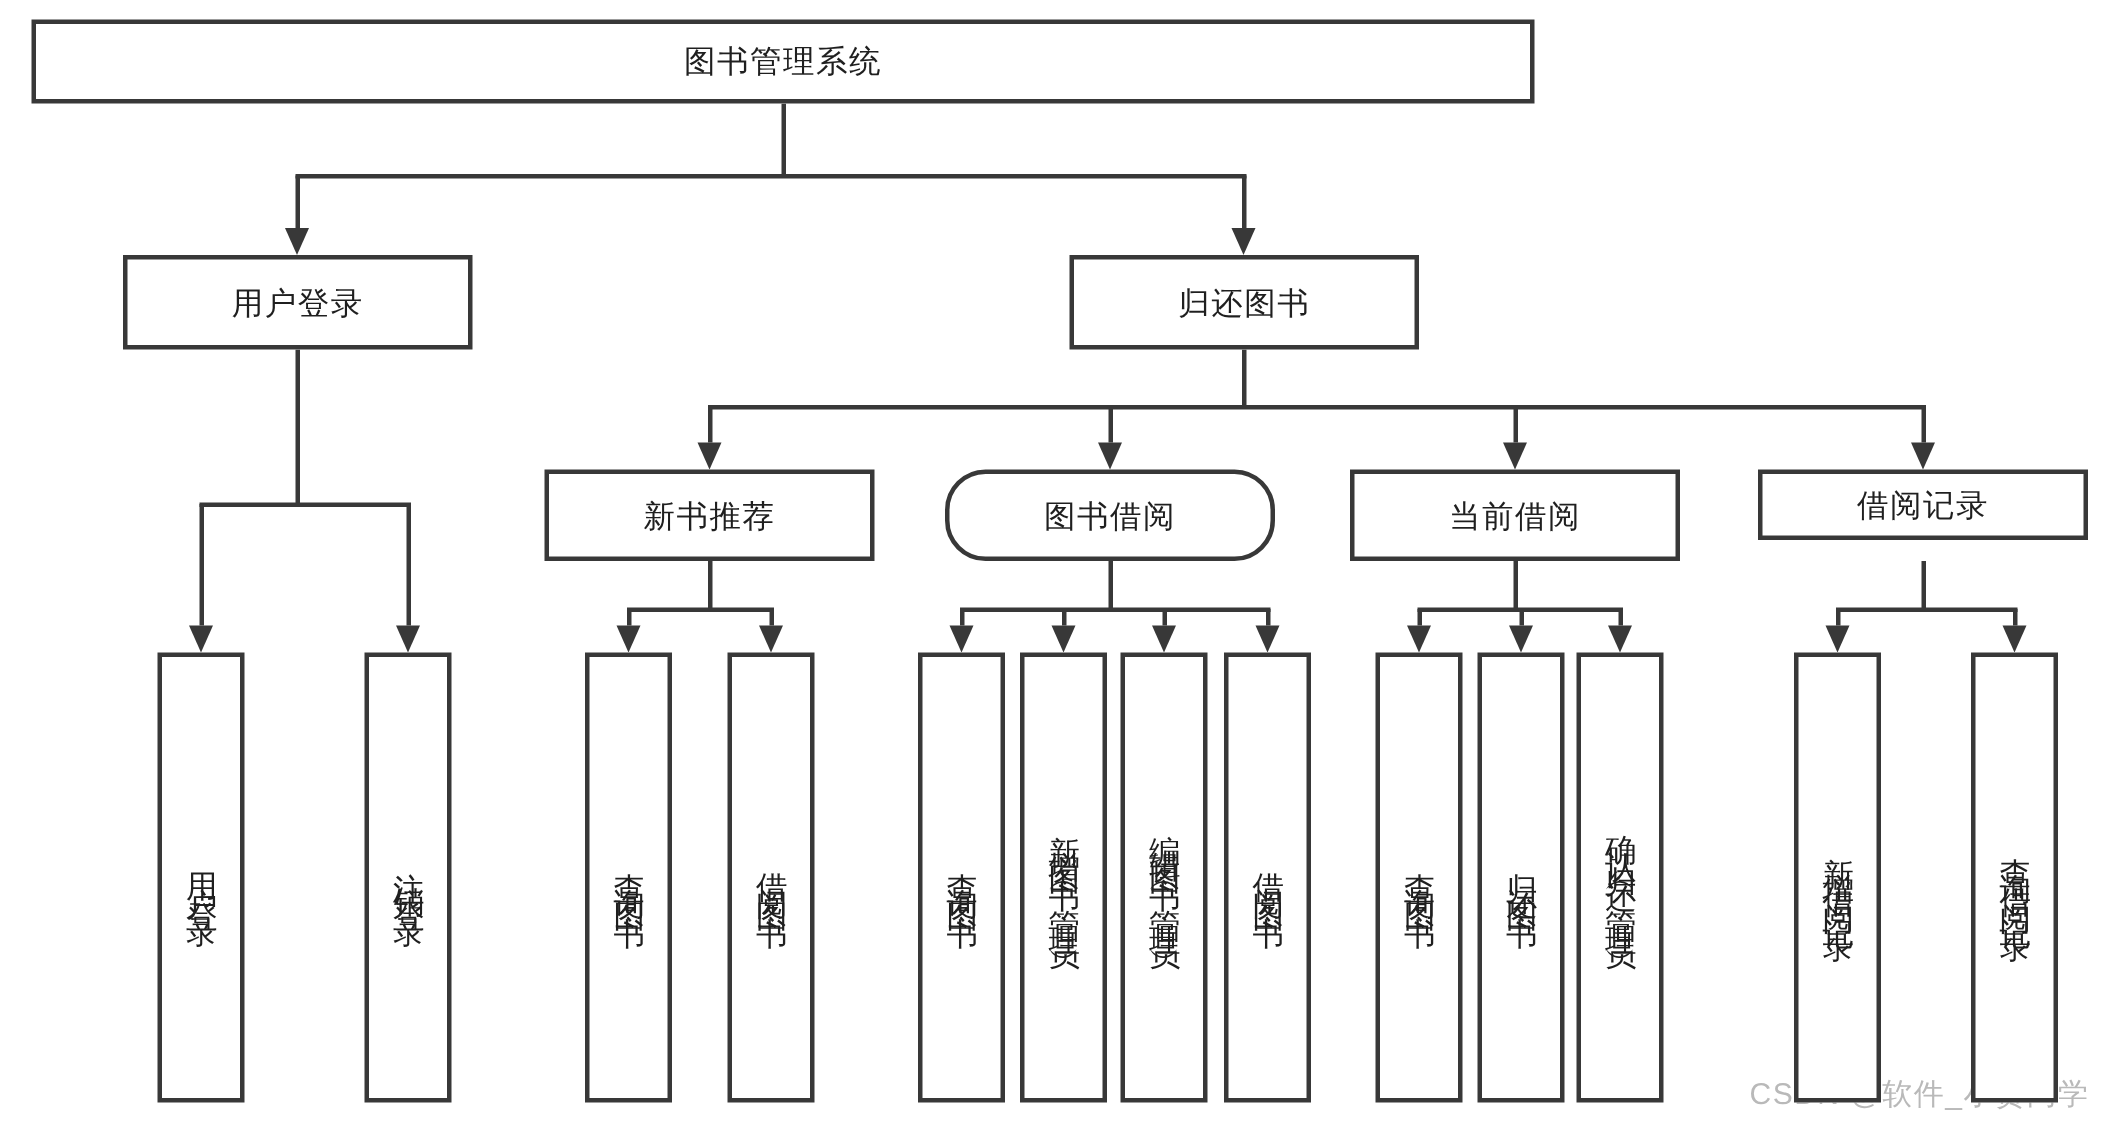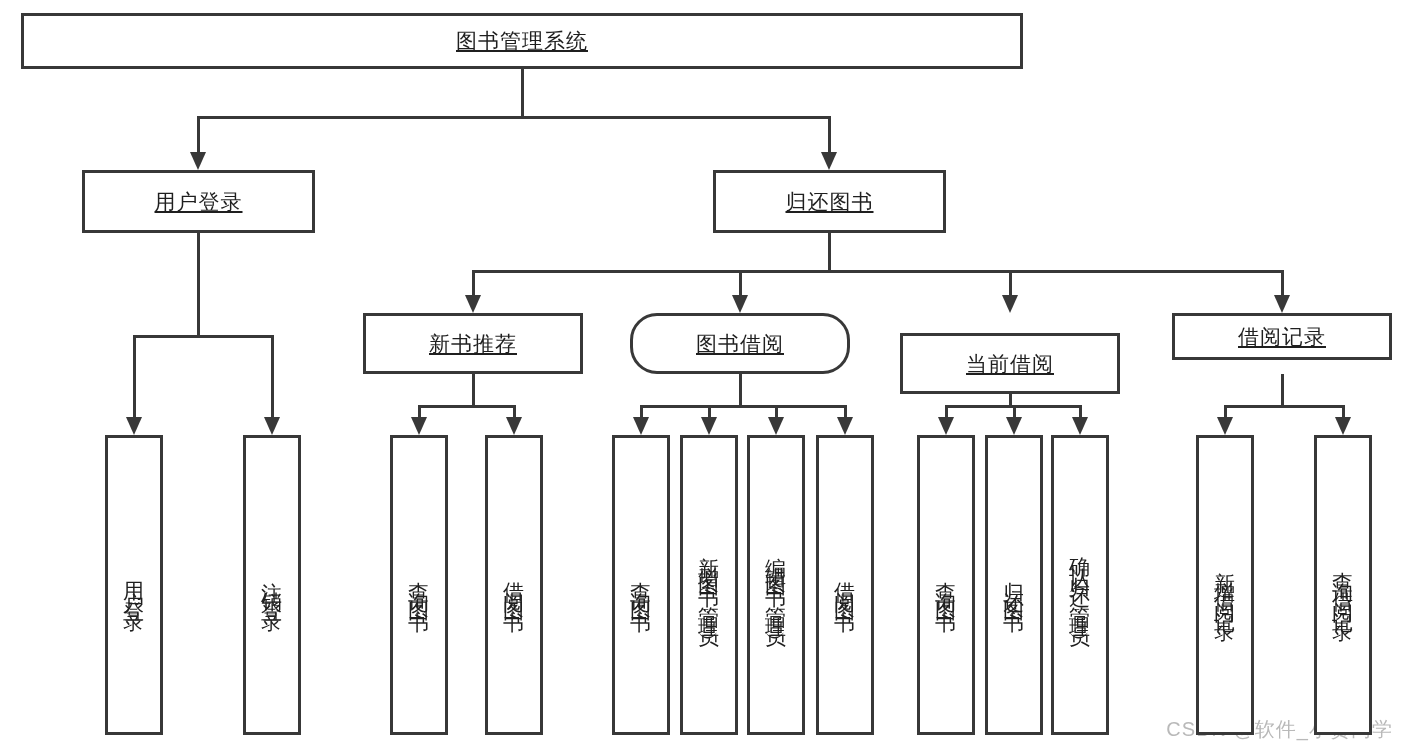--- a/index.html
+++ b/index.html
@@ -17,21 +17,20 @@
     box-sizing:border-box;
     display:flex;
     align-items:center;
     justify-content:center;
     color:#1f1f1f;
   }
   .node.h .label{
     font-size:21px;
     letter-spacing:1px;
     white-space:nowrap;
-    text-decoration:underline;
   }
   .node.v .label{
     writing-mode:vertical-rl;
     text-orientation:mixed;
     font-size:21px;
     letter-spacing:10px;
     line-height:1;
     white-space:nowrap;
   }
   .line{
@@ -126,21 +125,21 @@
     </div>
     <div class="node v" style="left: 243px; top: 435px; width: 58px; height: 300px;">
       <span class="label">注销登录</span>
     </div>
     <div class="node h" style="left: 363px; top: 313px; width: 220px; height: 61px;">
       <span class="label">新书推荐</span>
     </div>
     <div class="node h" style="left: 630px; top: 313px; width: 220px; height: 61px; border-radius: 27px;">
       <span class="label">图书借阅</span>
     </div>
-    <div class="node h" style="left: 900px; top: 313px; width: 220px; height: 61px; margin-top: 20px;">
+    <div class="node h" style="left: 900px; top: 313px; width: 220px; height: 61px;">
       <span class="label">当前借阅</span>
     </div>
     <div class="node h" style="left: 1172px; top: 313px; width: 220px; height: 47px;">
       <span class="label">借阅记录</span>
     </div>
     <div class="node v" style="left: 390px; top: 435px; width: 58px; height: 300px;">
       <span class="label">查询图书</span>
     </div>
     <div class="node v" style="left: 485px; top: 435px; width: 58px; height: 300px;">
       <span class="label">借阅图书</span>

